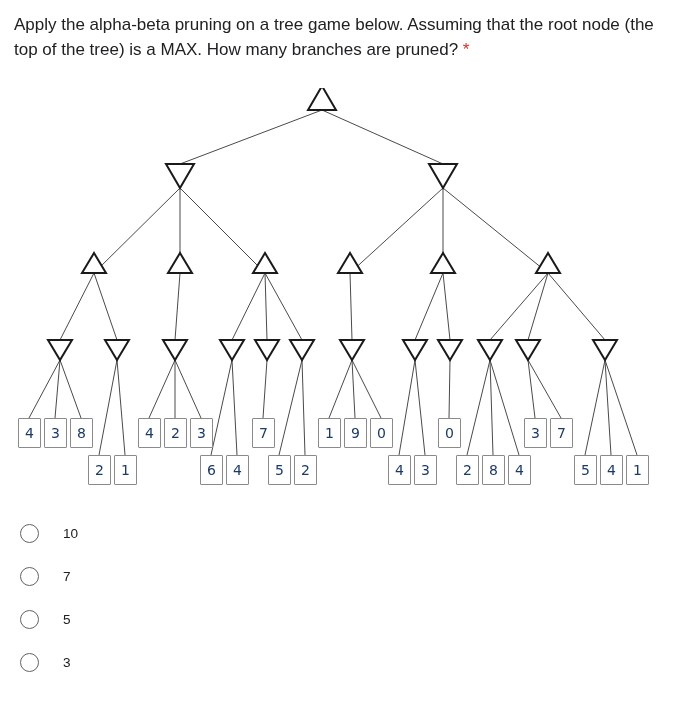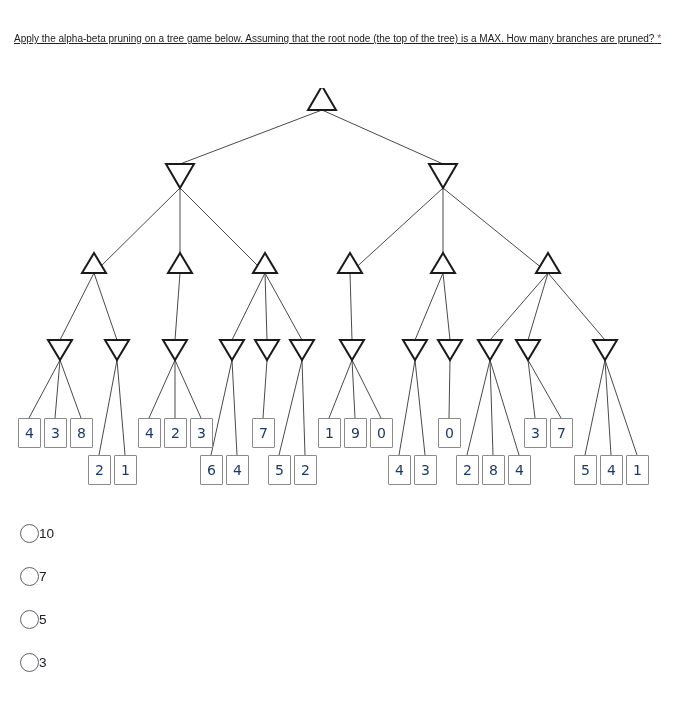--- a/index.html
+++ b/index.html
@@ -2,22 +2,22 @@
 <html><head>
 <meta charset="utf-8">
 <style>
   html,body{margin:0;padding:0;background:#ffffff;}
   body{
     width:686px;height:704px;position:relative;overflow:hidden;
     font-family:"Liberation Sans", sans-serif;
     color:#202124;
   }
   #question{
-    position:absolute;left:14px;top:26px;width:650px;
-    font-size:10px;line-height:25px;color:#202124;text-decoration:underline;
+    position:absolute;left:14px;top:12px;width:650px;
+    font-size:17px;line-height:25px;color:#202124;
   }
   #question .req{color:#d93025;}
   #tree-wrap{position:absolute;left:0;top:88px;width:686px;height:410px;}
   #tree-svg{display:block;}
   .leaf-box{
     position:absolute;width:23px;height:30px;
     border:1.4px solid #8a8a8a;background:#fff;border-radius:1px;
     box-sizing:border-box;
     display:flex;align-items:center;justify-content:center;
     font-family:"DejaVu Sans", sans-serif;
@@ -25,21 +25,21 @@
   }
   #options{position:absolute;left:14px;top:512px;width:300px;}
   .opt-row{
     display:flex;align-items:center;height:43px;
   }
   .radio{
     width:19px;height:19px;border:1.7px solid #5f6368;border-radius:50%;
     box-sizing:border-box;margin-left:6px;flex:0 0 auto;
   }
   .opt-label{
-    font-size:13.6px;color:#202124;
+    margin-left:24px;font-size:13.6px;color:#202124;
     font-family:"Liberation Sans", sans-serif;
     text-align:right;
   }
 </style>
 </head>
 <body>
 
 <div id="question">
   <span>Apply the alpha-beta pruning on a tree game below. Assuming that the root node (the top of the tree) is a MAX. How many branches are pruned?</span>
   <span class="req">*</span>

